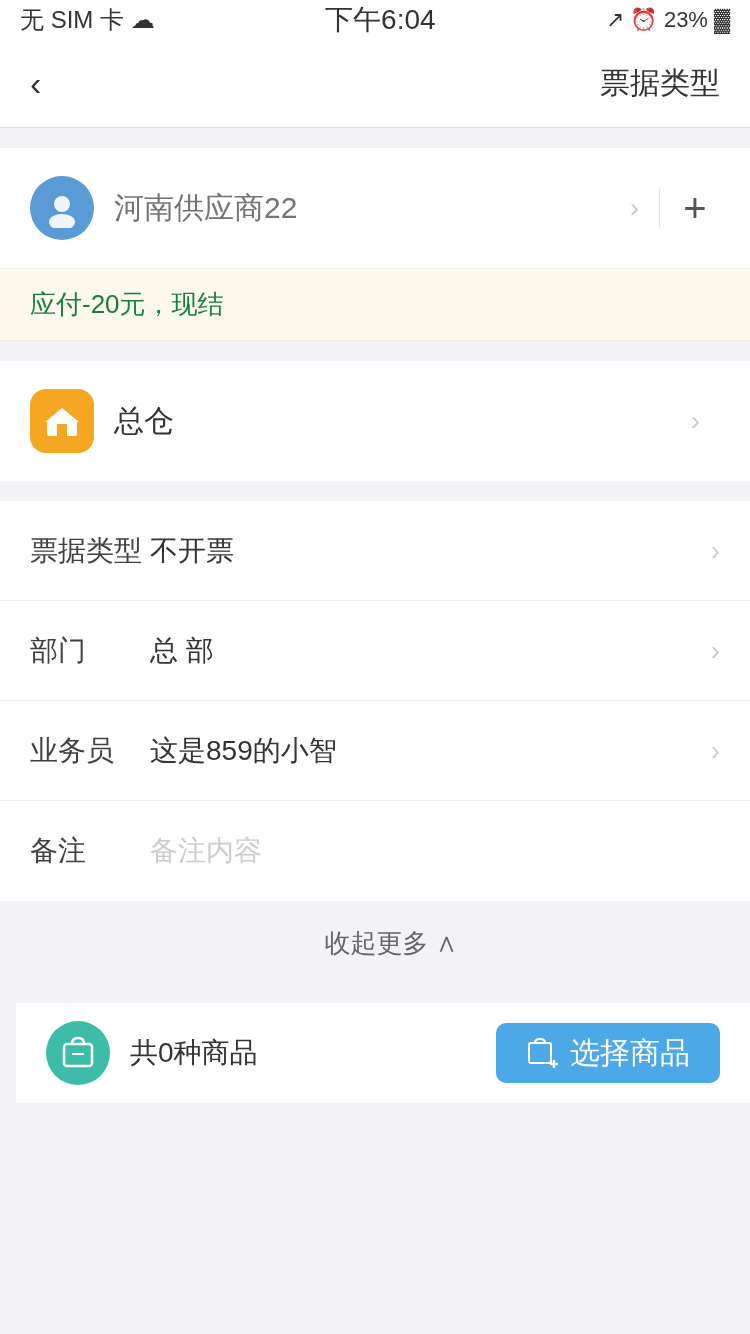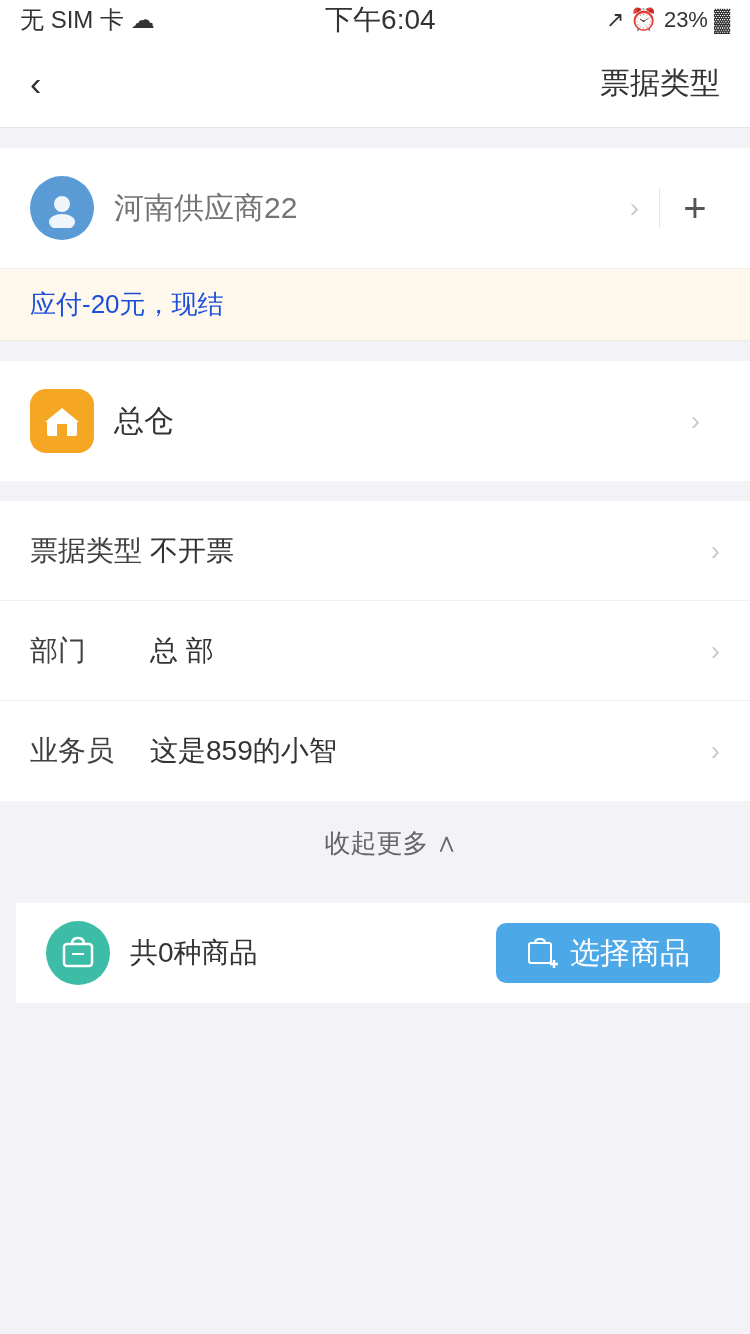--- a/index.html
+++ b/index.html
@@ -113,21 +113,21 @@
       height: 40px;
       background: #e5e5e5;
       margin: 0 10px 0 0;
     }
 
     
     .notice-bar {
       background: #fff8ec;
       padding: 18px 30px;
       font-size: 26px;
-      color: #1d4ed8;
+      color: #15803d;
       border-bottom: 1px solid #f0ece0;
     }
 
     
     .warehouse-row {
       display: flex;
       align-items: center;
       padding: 28px 30px;
       background: #fff;
     }
@@ -317,20 +317,24 @@
     <span class="form-value">总 部</span>
     <span class="form-chevron">›</span>
   </div>
 
   <div class="form-row">
     <span class="form-label">业务员</span>
     <span class="form-value">这是859的小智</span>
     <span class="form-chevron">›</span>
   </div>
 
+  <div class="form-row">
+    <span class="form-label">备注</span>
+    <span class="form-value placeholder">备注内容</span>
+  </div>
 </div>
 
 <div class="collapse-row">
   <span class="collapse-text">收起更多 ∧</span>
 </div>
 
 <div class="bottom-bar">
   <div class="goods-icon">
     <svg viewBox="0 0 38 38" xmlns="http://www.w3.org/2000/svg" fill="#fff">
       <rect x="5" y="10" width="28" height="22" rx="3" fill="none" stroke="#fff" stroke-width="2.5"></rect>

